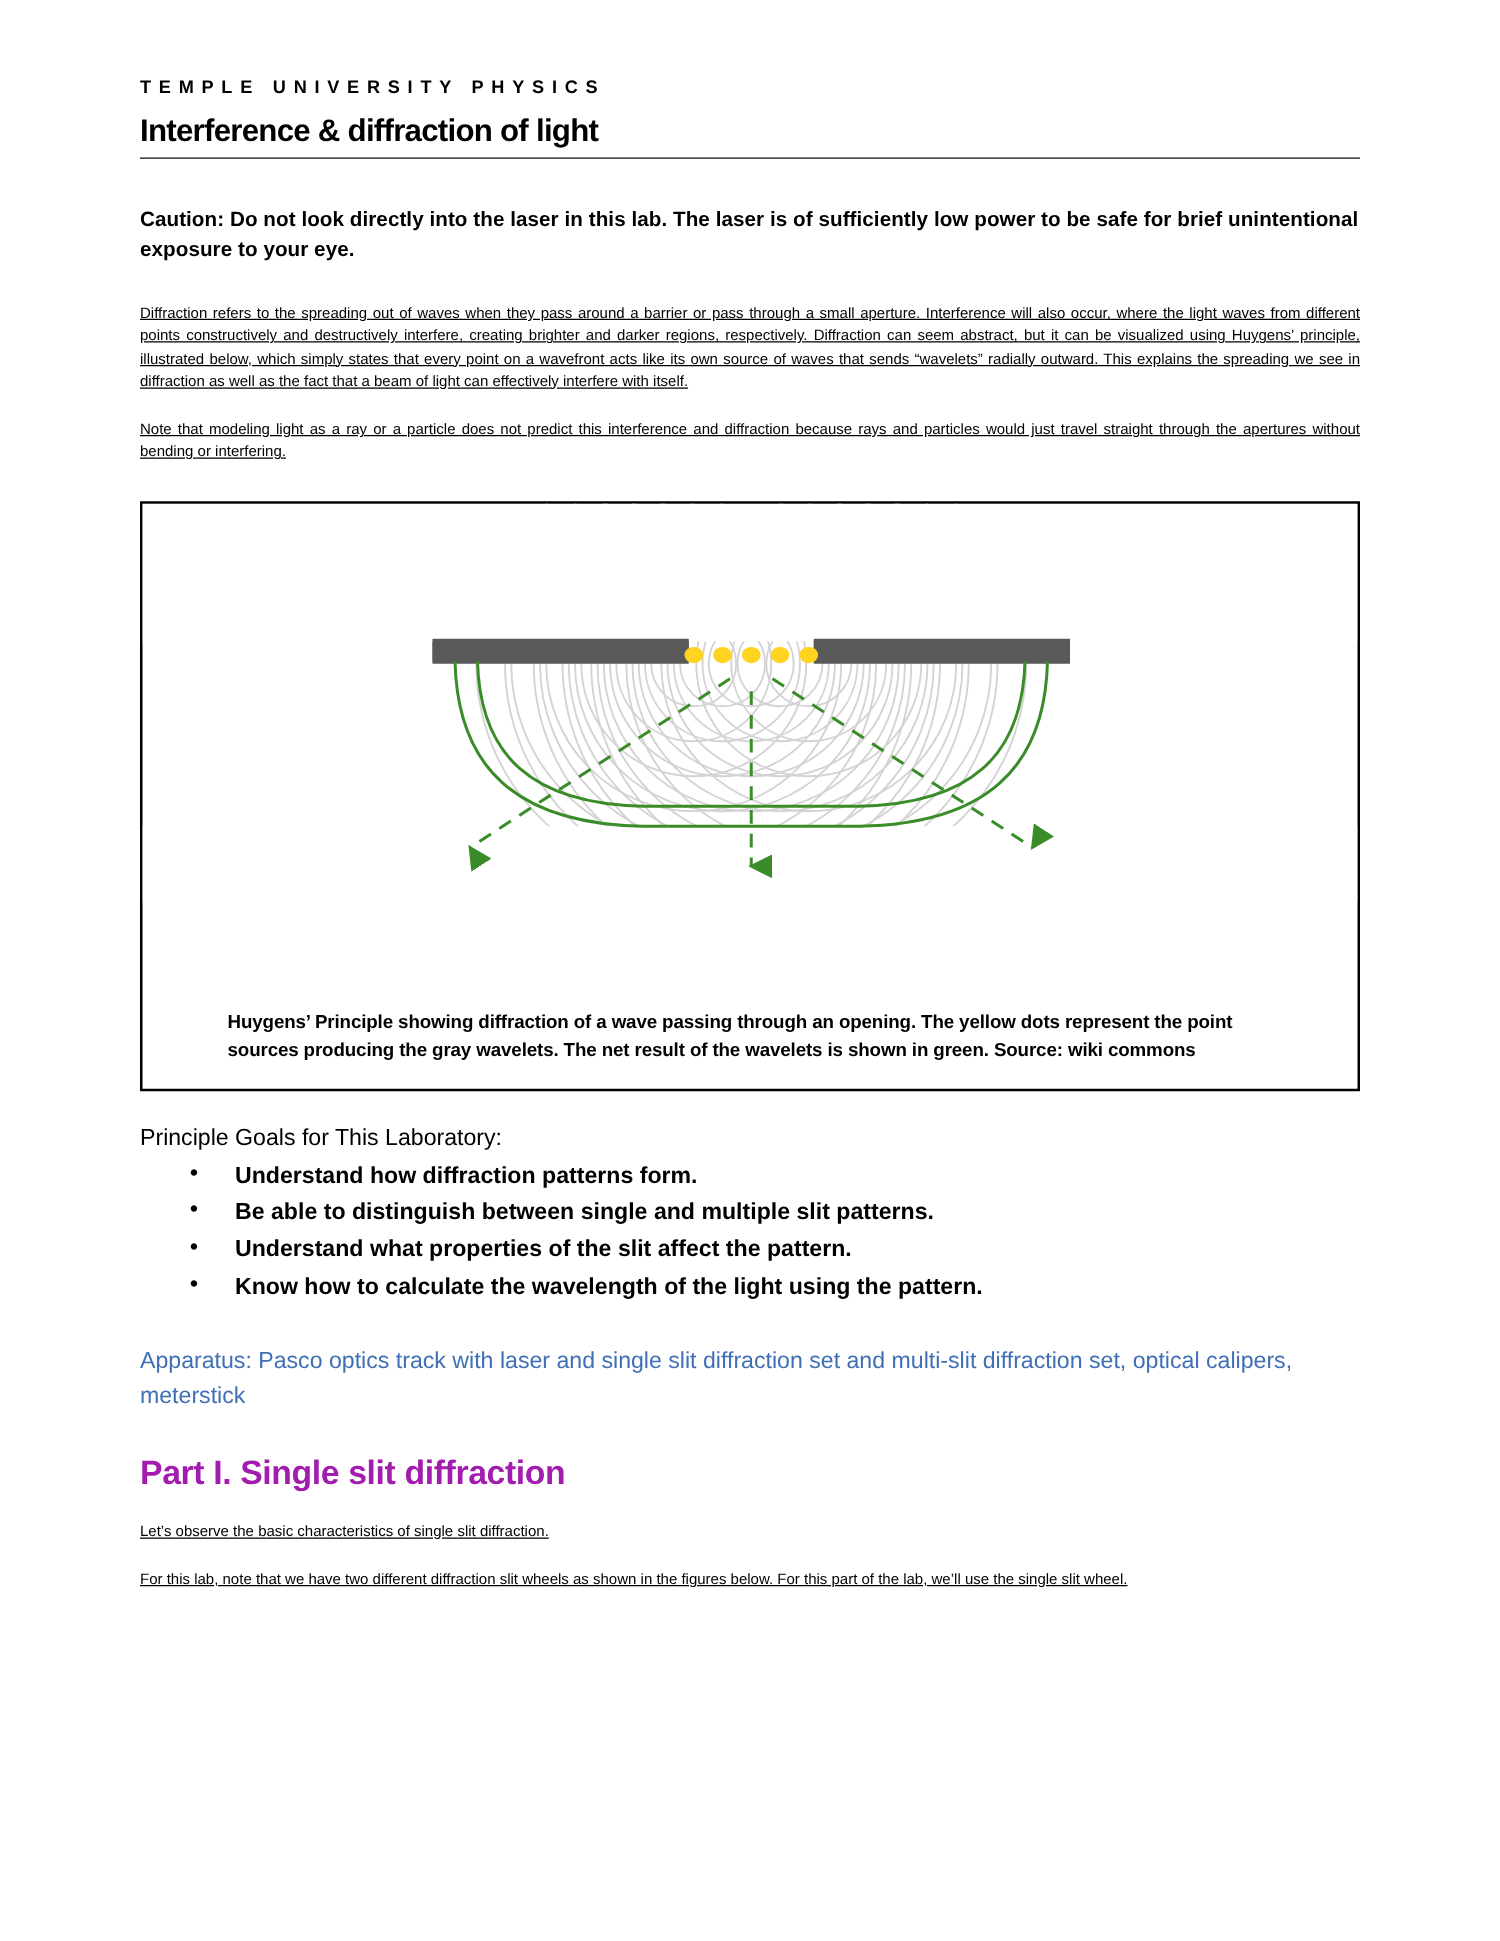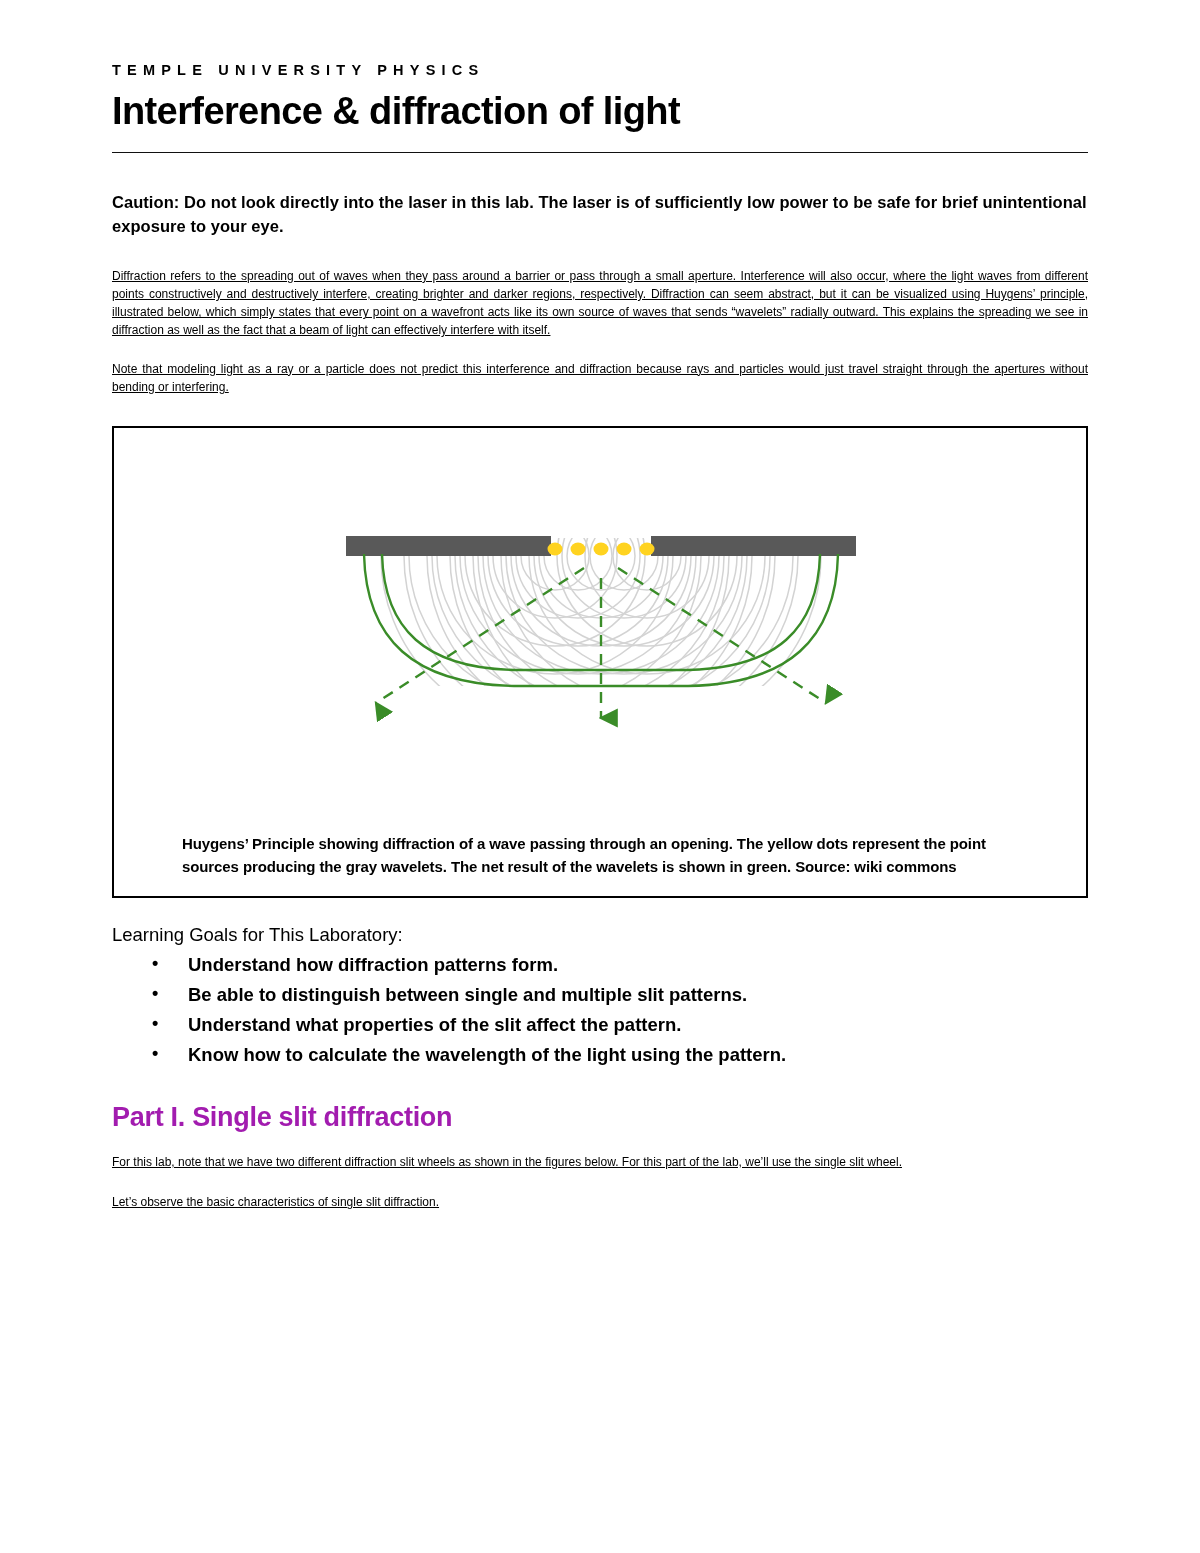--- a/index.html
+++ b/index.html
@@ -24,25 +24,25 @@
   }
   .kicker {
     font-size: 14.5px;
     font-weight: bold;
     letter-spacing: 6.2px;
     color: #000;
     margin: 0 0 14px 0;
     white-space: nowrap;
   }
   h1.doc-title {
-    font-size: 38px;
+    font-size: 25px;
     font-weight: bold;
     letter-spacing: -0.6px;
     margin: 0 0 8px 0;
-    padding: 0 0 20px 0;
+    padding: 0 0 8px 0;
     border-bottom: 1.4px solid #111;
     line-height: 1.05;
   }
   p.caution {
     font-size: 16.5px;
     font-weight: bold;
     line-height: 1.45;
     margin: 38px 0 0 0;
     letter-spacing: 0.05px;
   }
@@ -225,28 +225,29 @@
 
       <g stroke="#3a8c28" stroke-width="2.4" stroke-dasharray="11 8" fill="none">
         <line x1="470" y1="140" x2="262" y2="275" marker-end="url(#greenArrow)"></line>
         <line x1="504" y1="140" x2="712" y2="275" marker-end="url(#greenArrow)"></line>
         <line x1="487" y1="150" x2="487" y2="290" marker-end="url(#greenArrow)"></line>
       </g>
     </svg>
     <div class="figure-caption">Huygens’ Principle showing diffraction of a wave passing through an opening. The yellow dots represent the point sources producing the gray wavelets. The net result of the wavelets is shown in green. Source: wiki commons</div>
   </div>
 
-  <p class="goals-label">Learning Goals for This Laboratory:</p>
+  <p class="goals-label">Principle Goals for This Laboratory:</p>
   <ul class="goals">
     <li>Understand how diffraction patterns form.</li>
     <li>Be able to distinguish between single and multiple slit patterns.</li>
     <li>Understand what properties of the slit affect the pattern.</li>
     <li>Know how to calculate the wavelength of the light using the pattern.</li>
   </ul>
 
+  <p class="apparatus">Apparatus: Pasco optics track with laser and single slit diffraction set and multi-slit diffraction set, optical calipers, meterstick</p>
 
   <h2 class="part-heading">Part I. Single slit diffraction</h2>
 
+  <p class="body after-heading">Let’s observe the basic characteristics of single slit diffraction.</p>
+
   <p class="body tight">For this lab, note that we have two different diffraction slit wheels as shown in the figures below. For this part of the lab, we’ll use the single slit wheel.</p>
 
-  <p class="body after-heading">Let’s observe the basic characteristics of single slit diffraction.</p>
-
 </div>
 
 </body></html>

